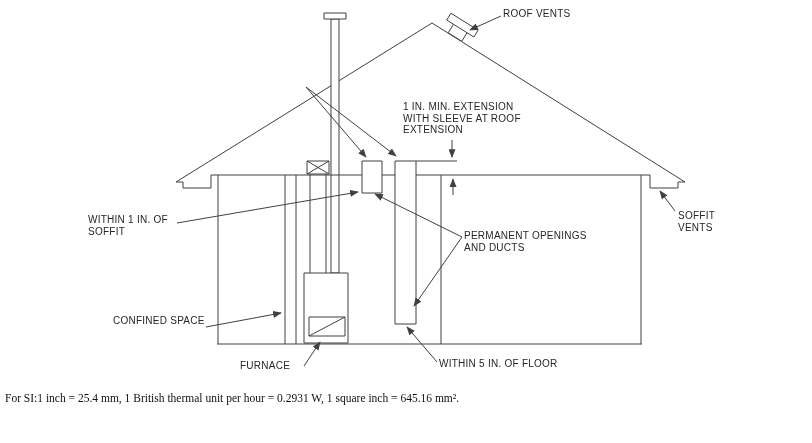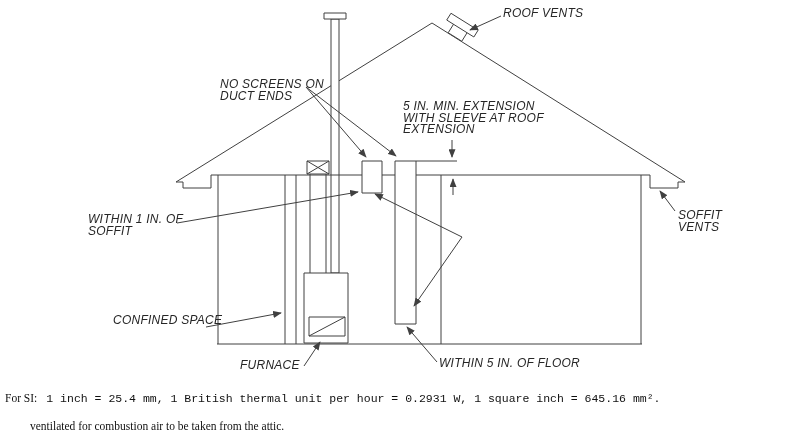--- a/index.html
+++ b/index.html
@@ -1,23 +1,23 @@
 <!DOCTYPE html>
 <html><head>
 <meta charset="utf-8">
 <style>
   html,body{margin:0;padding:0;background:#ffffff;}
   #page{position:relative;width:812px;height:443px;background:#ffffff;overflow:hidden;
         font-family:"Liberation Sans",sans-serif;}
   #art{position:absolute;left:0;top:0;}
-  .lbl{position:absolute;font-family:"Liberation Sans",sans-serif;font-size:12px;
-       line-height:11.5px;letter-spacing:.25px;color:#262626;white-space:nowrap;font-style:italic;}
+  .lbl{position:absolute;font-family:"Liberation Sans",sans-serif;font-size:10px;
+       line-height:11.5px;letter-spacing:.25px;color:#262626;white-space:nowrap;}
   .footer-line{position:absolute;font-family:"Liberation Serif",serif;font-size:11.5px;
        color:#101010;white-space:nowrap;}
-  .si-rest{margin-left:9px;font-family:Liberation Mono, monospace;}
+  .si-rest{}
   svg line,svg polyline,svg rect,svg path{vector-effect:non-scaling-stroke;}
 </style>
 </head>
 <body>
 
 <div id="page">
 
   <svg id="art" width="812" height="443" viewBox="0 0 812 443" fill="none" stroke="#404040" stroke-width="1">
     <defs>
       <marker id="ah" viewBox="0 0 10 8" refX="9" refY="4" markerWidth="9" markerHeight="7" orient="auto-start-reverse">
@@ -68,48 +68,47 @@
     <line x1="501" y1="16" x2="470" y2="30" marker-end="url(#ah)"></line>
     <line x1="177" y1="223" x2="358" y2="192" marker-end="url(#ah)"></line>
     <line x1="462" y1="237" x2="375" y2="194" marker-end="url(#ah)"></line>
     <line x1="462" y1="237" x2="414" y2="306" marker-end="url(#ah)"></line>
     <line x1="206" y1="327" x2="281" y2="313" marker-end="url(#ah)"></line>
     <line x1="304" y1="366" x2="320" y2="342" marker-end="url(#ah)"></line>
     <line x1="437" y1="362" x2="407" y2="327" marker-end="url(#ah)"></line>
     <line x1="675" y1="211" x2="660" y2="191" marker-end="url(#ah)"></line>
   </svg>
 
-  <div class="lbl" style="left:220px;top:79px">
-    <div>NO SCREENS ON</div>
-    <div>DUCT ENDS</div>
-  </div>
 
   <div class="lbl" style="left:503px;top:8px">ROOF VENTS</div>
 
   <div class="lbl" style="left:403px;top:101px">
-    <div>5 IN. MIN. EXTENSION</div>
+    <div>1 IN. MIN. EXTENSION</div>
     <div>WITH SLEEVE AT ROOF</div>
     <div>EXTENSION</div>
   </div>
 
   <div class="lbl" style="left:88px;top:214px">
     <div>WITHIN 1 IN. OF</div>
     <div>SOFFIT</div>
   </div>
 
+  <div class="lbl" style="left:464px;top:230px">
+    <div>PERMANENT OPENINGS</div>
+    <div>AND DUCTS</div>
+  </div>
 
   <div class="lbl" style="left:113px;top:315px">CONFINED SPACE</div>
 
   <div class="lbl" style="left:240px;top:360px">FURNACE</div>
 
   <div class="lbl" style="left:439px;top:358px">WITHIN 5 IN. OF FLOOR</div>
 
   <div class="lbl" style="left:678px;top:210px">
     <div>SOFFIT</div>
     <div>VENTS</div>
   </div>
 
   <div class="footer-line" style="left:5px;top:392px">
     <span>For SI:</span><span class="si-rest">1 inch = 25.4 mm, 1 British thermal unit per hour = 0.2931 W, 1 square inch = 645.16 mm².</span>
   </div>
-  <div class="footer-line" style="left:30px;top:420px">ventilated for combustion air to be taken from the attic.</div>
 
 </div>
 
 </body></html>

